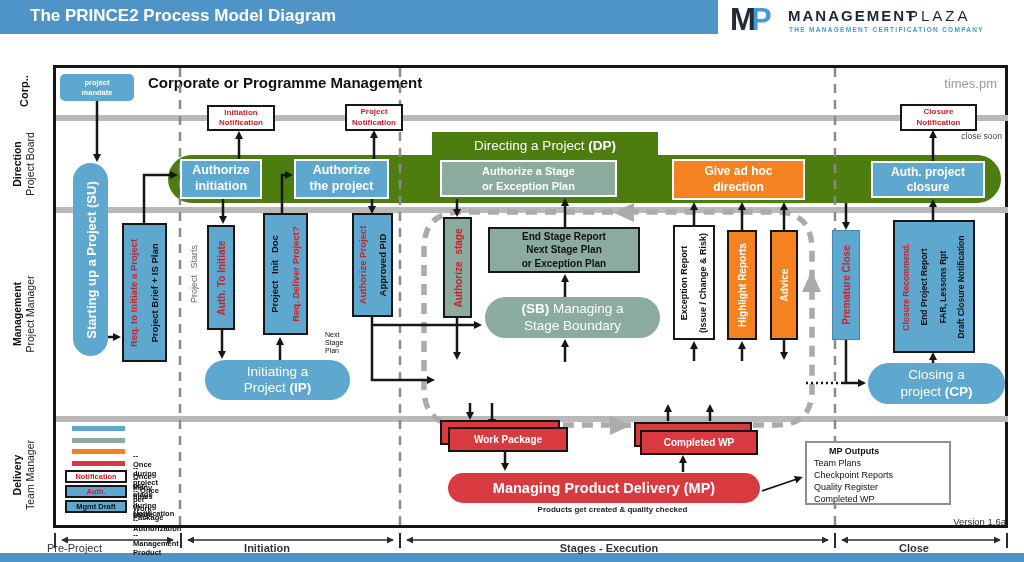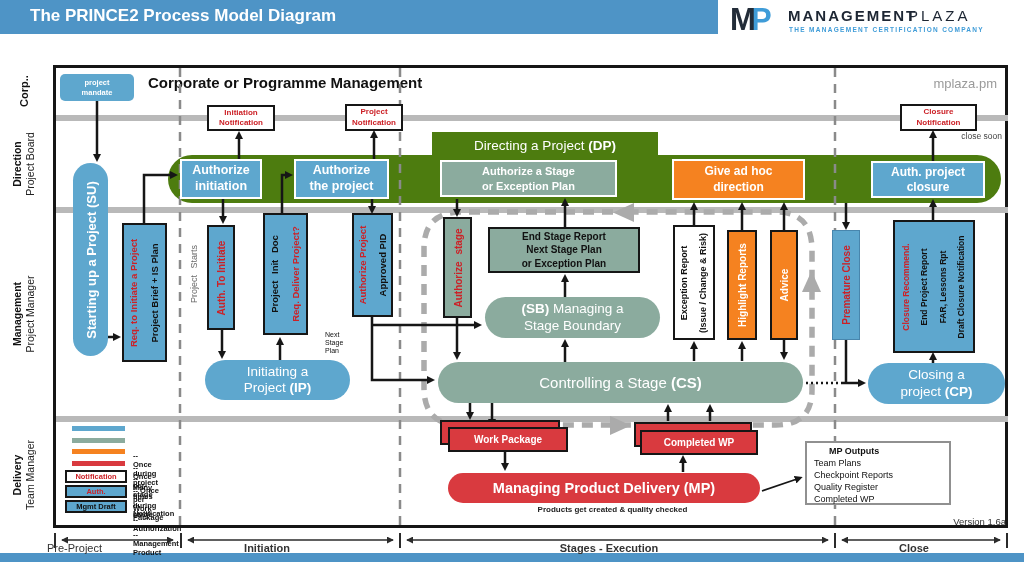--- a/index.html
+++ b/index.html
@@ -61,21 +61,21 @@
     </div>
   </div>
   <div class="abs rowlab" style="left:2px;top:421px;width:44px;height:107px;">
     <div class="vtext" style="font-size:10.5px;line-height:1.25;">
       <span class="t">Delivery</span>
       <span class="s">Team Manager</span>
     </div>
   </div>
 
   <div class="abs z1" style="left:148px;top:74px;font-size:15px;font-weight:700;color:#111;">Corporate or Programme Management</div>
-  <div class="abs z1" style="left:900px;top:76px;width:97px;text-align:right;font-size:13px;color:#9a9a9a;">mplaza.pm</div>
+  <div class="abs z1" style="left:900px;top:76px;width:97px;text-align:right;font-size:13px;color:#9a9a9a;">times.pm</div>
 
   <div class="abs z1 band" style="left:168px;top:155px;width:833px;height:48px;border-radius:24px;"></div>
   <div class="abs z1 band center" style="left:432px;top:132px;width:226px;height:26px;">
     <div style="font-size:13.5px;color:#fff;">
       <span style="font-weight:500;">Directing a Project </span><span style="font-weight:800;">(DP)</span>
     </div>
   </div>
 
   <svg class="abs z2" width="1024" height="562" viewBox="0 0 1024 562" style="left:0;top:0;pointer-events:none;">
     <defs>
@@ -256,25 +256,20 @@
       <span style="display:block;">Next Stage Plan</span>
       <span style="display:block;">or Exception Plan</span>
     </div>
   </div>
   <div class="abs z3 green pill center" style="left:485px;top:297px;width:175px;height:41px;">
     <div style="font-size:13.5px;line-height:1.2;color:#fff;">
       <span style="display:block;"><span style="font-weight:800;">(SB)</span><span style="font-weight:500;"> Managing a</span></span>
       <span style="display:block;font-weight:500;">Stage Boundary</span>
     </div>
   </div>
-  <div class="abs z3 green pill center" style="left:438px;top:362px;width:365px;height:41px;">
-    <div style="font-size:15px;color:#fff;">
-      <span style="font-weight:500;">Controlling a Stage </span><span style="font-weight:800;">(CS)</span>
-    </div>
-  </div>
 
   <div class="abs z3" style="left:673px;top:225px;width:42px;height:115px;background:#fff;border:2px solid #161616;">
     <div class="vtext" style="font-size:9px;font-weight:700;color:#111;line-height:2.1;">
       <span>Exception Report</span>
       <span style="font-weight:600;">(Issue / Change &amp; Risk)</span>
     </div>
   </div>
   <div class="abs z3 orangebg bk" style="left:727px;top:230px;width:30px;height:110px;">
     <div class="vtext" style="font-size:10px;font-weight:700;color:#fff;">
         <span>Highlight Reports</span>

